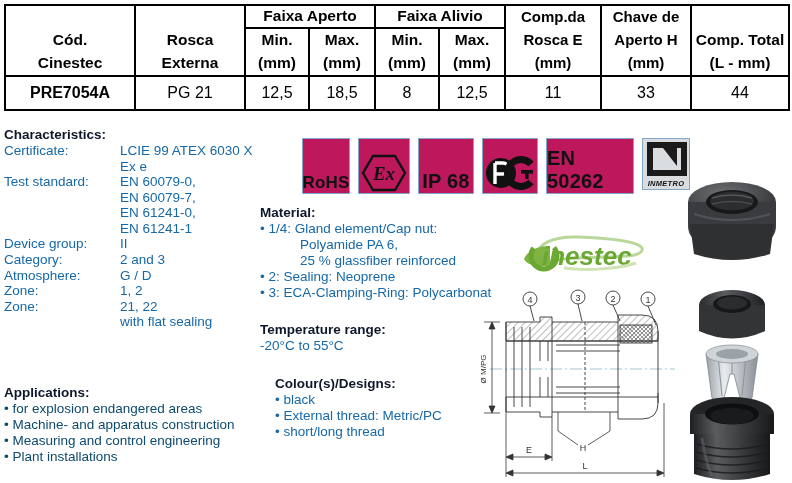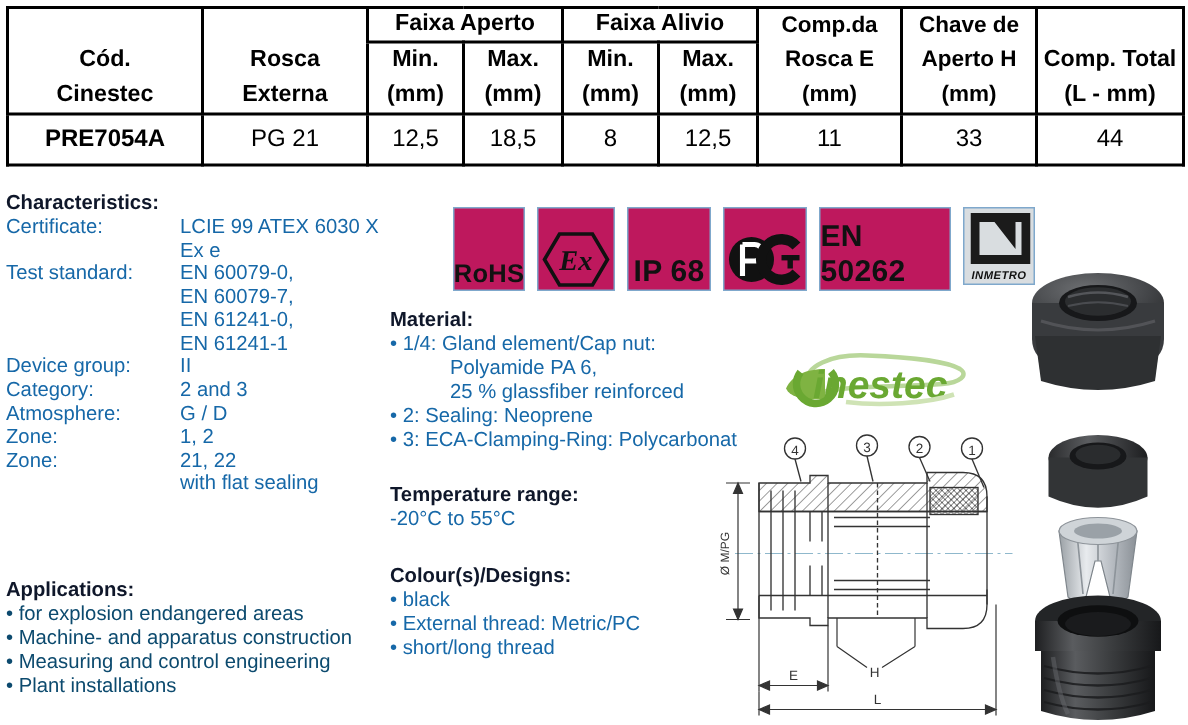--- a/index.html
+++ b/index.html
@@ -37,21 +37,21 @@
   .kv{display:block;position:relative;height:15.6px;}
   .kv .k{position:absolute;left:0;top:0;}
   .kv .v{position:absolute;left:116px;top:0;}
 
   #applications{position:absolute;left:4px;top:385px;width:260px;}
   .bullet-line{font-size:13.5px;color:#0c4a6e;line-height:1.19;white-space:nowrap;}
 
   
   #material{position:absolute;left:260px;top:205px;width:232px;overflow:hidden;height:110px;}
   #temperature{position:absolute;left:260px;top:322px;width:230px;}
-  #colours{position:absolute;left:260px;top:376px;width:230px;}
+  #colours{position:absolute;left:275px;top:376px;width:230px;}
   .m-line{font-size:13.5px;color:#1668a8;line-height:1.19;white-space:nowrap;}
   .m-indent{padding-left:40px;}
 
   
   #certs{position:absolute;left:302px;top:138px;height:54px;}
   .cert{
     position:absolute;top:0;height:56px;
     border:1.5px solid #7fa8cc;background:#be185d;
     display:flex;align-items:flex-end;justify-content:center;
     box-sizing:border-box;

